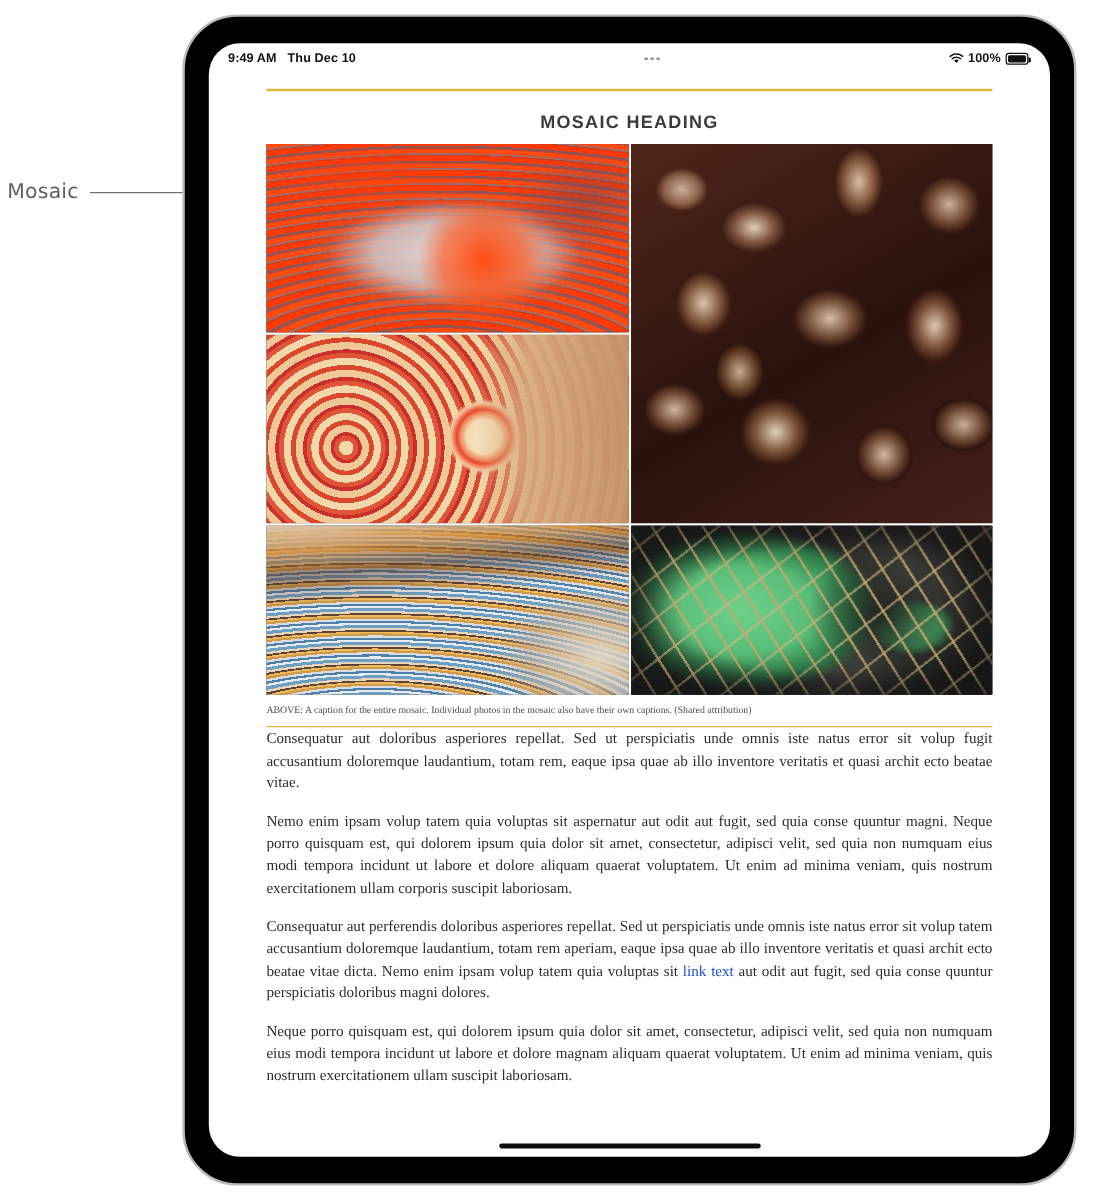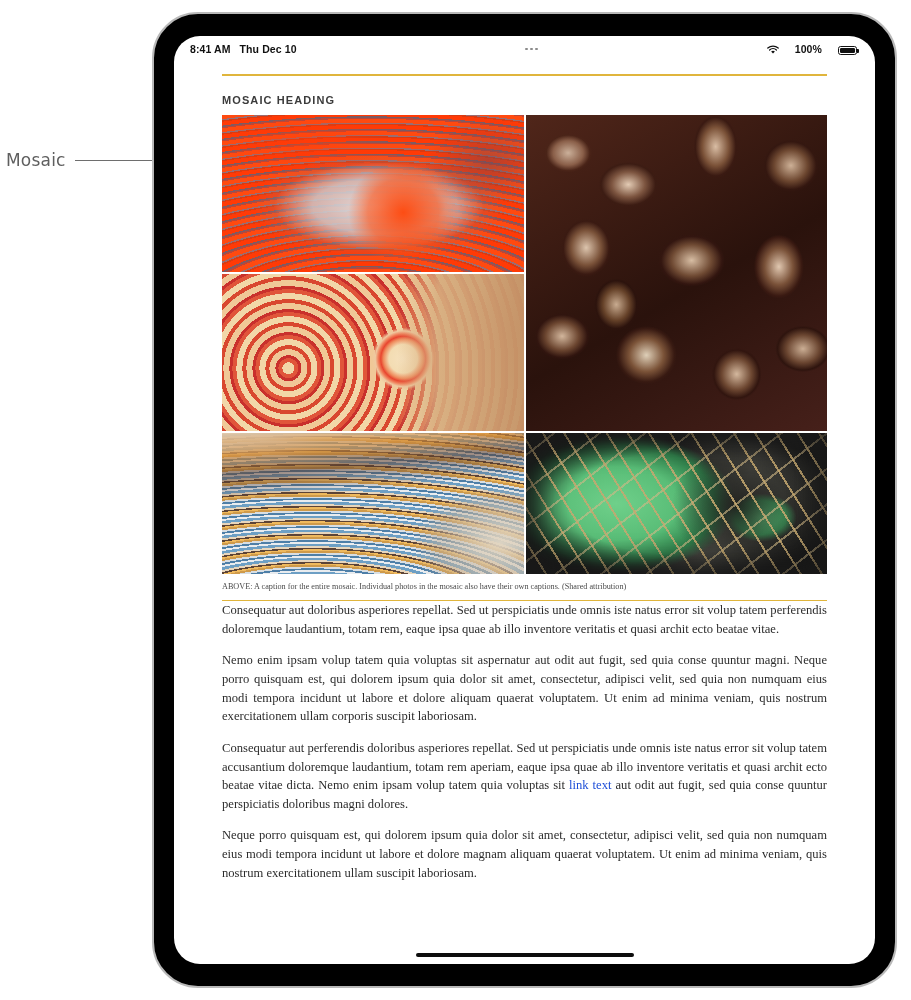--- a/index.html
+++ b/index.html
@@ -67,21 +67,21 @@
     display: flex; align-items: center;
     padding: 0 18px 0 16px;
     font-size: 10.5px;
     font-weight: bold;
     color: #111;
     font-family: "Liberation Sans", sans-serif;
     letter-spacing: 0.1px;
   }
   #statusbar .sb-left { display: flex; align-items: center; gap: 9px; }
   #statusbar .sb-center { flex: 1; display: flex; justify-content: center; align-items: center; }
-  #statusbar .sb-right { display: flex; align-items: flex-end; gap: 16px; }
+  #statusbar .sb-right { display: flex; align-items: center; gap: 4px; }
   .dots-icon { display: flex; gap: 2.5px; align-items: center; }
   .dots-icon i { width: 2.6px; height: 2.6px; border-radius: 50%; background: #8b8b8b; display:block; }
   .wifi-icon { display: inline-block; width: 12px; height: 10px; position: relative; }
   .battery-icon {
     display:inline-block; width: 19px; height: 9.5px;
     border: 1.2px solid #111; border-radius: 2.6px; position: relative;
   }
   .battery-icon::after {
     content:""; position:absolute; right:-3px; top:2.6px;
     width:1.6px; height:4px; background:#111; border-radius:0 1px 1px 0;
@@ -106,26 +106,27 @@
     font-family: "Liberation Serif", serif;
     font-size: 12.6px;
     line-height: 1.48;
     color: #2c2c2c;
     text-align: justify;
     margin: 0 0 13px 0;
     hyphens: auto;
   }
   .sec-heading {
     font-family: "Liberation Sans", sans-serif;
-    font-size: 11px;
+    font-size: 15px;
     font-weight: bold;
     letter-spacing: 1.1px;
     color: #3b3b3b;
     text-transform: uppercase;
     margin: 16px 0 9px 0;
+    text-align: center;
   }
   a.inline-link, .inline-link {
     color: #1d4ed8;
     text-decoration: none;
   }
 
   
   #mosaic {
     display: grid;
     grid-template-columns: 1fr 1fr;
@@ -272,21 +273,21 @@
     <span class="anno-label">Mosaic</span>
     <span class="anno-line"></span>
     <span class="anno-dot"></span>
   </div>
 
   <div id="device">
     <div id="screen">
 
       <div id="statusbar">
         <div class="sb-left">
-          <span>8:41 AM</span>
+          <span>9:49 AM</span>
           <span>Thu Dec 10</span>
         </div>
         <div class="sb-center">
           <span class="dots-icon">
               <i></i>
               <i></i>
               <i></i>
             </span>
         </div>
         <div class="sb-right">
@@ -326,21 +327,21 @@
           </div>
           <div class="tile tile-dark-edge">
             <div class="art art-green"></div>
           </div>
         </div>
 
         <p class="mosaic-caption">ABOVE: A caption for the entire mosaic. Individual photos in the mosaic also have their own captions. (Shared attribution)</p>
         <div class="caption-rule"></div>
 
 
-        <p class="body-p">Consequatur aut doloribus asperiores repellat. Sed ut perspiciatis unde omnis iste natus error sit volup tatem perferendis doloremque laudantium, totam rem, eaque ipsa quae ab illo inventore veritatis et quasi archit ecto beatae vitae.</p>
+        <p class="body-p">Consequatur aut doloribus asperiores repellat. Sed ut perspiciatis unde omnis iste natus error sit volup fugit accusantium doloremque laudantium, totam rem, eaque ipsa quae ab illo inventore veritatis et quasi archit ecto beatae vitae.</p>
         <p class="body-p">Nemo enim ipsam volup tatem quia voluptas sit aspernatur aut odit aut fugit, sed quia conse quuntur magni. Neque porro quisquam est, qui dolorem ipsum quia dolor sit amet, consectetur, adipisci velit, sed quia non numquam eius modi tempora incidunt ut labore et dolore aliquam quaerat voluptatem. Ut enim ad minima veniam, quis nostrum exercitationem ullam corporis suscipit laboriosam.</p>
 
         <p class="body-p"><span>Consequatur aut perferendis doloribus asperiores repellat. Sed ut perspiciatis unde omnis iste natus error sit volup tatem accusantium doloremque laudantium, totam rem aperiam, eaque ipsa quae ab illo inventore veritatis et quasi archit ecto beatae vitae dicta. Nemo enim ipsam volup tatem quia voluptas sit </span><a href="#" class="inline-link">link text</a><span> aut odit aut fugit, sed quia conse quuntur perspiciatis doloribus magni dolores.</span></p>
 
         <p class="body-p">Neque porro quisquam est, qui dolorem ipsum quia dolor sit amet, consectetur, adipisci velit, sed quia non numquam eius modi tempora incidunt ut labore et dolore magnam aliquam quaerat voluptatem. Ut enim ad minima veniam, quis nostrum exercitationem ullam suscipit laboriosam.</p>
 
       </div>
 
       <div id="home-indicator"></div>
     </div>

